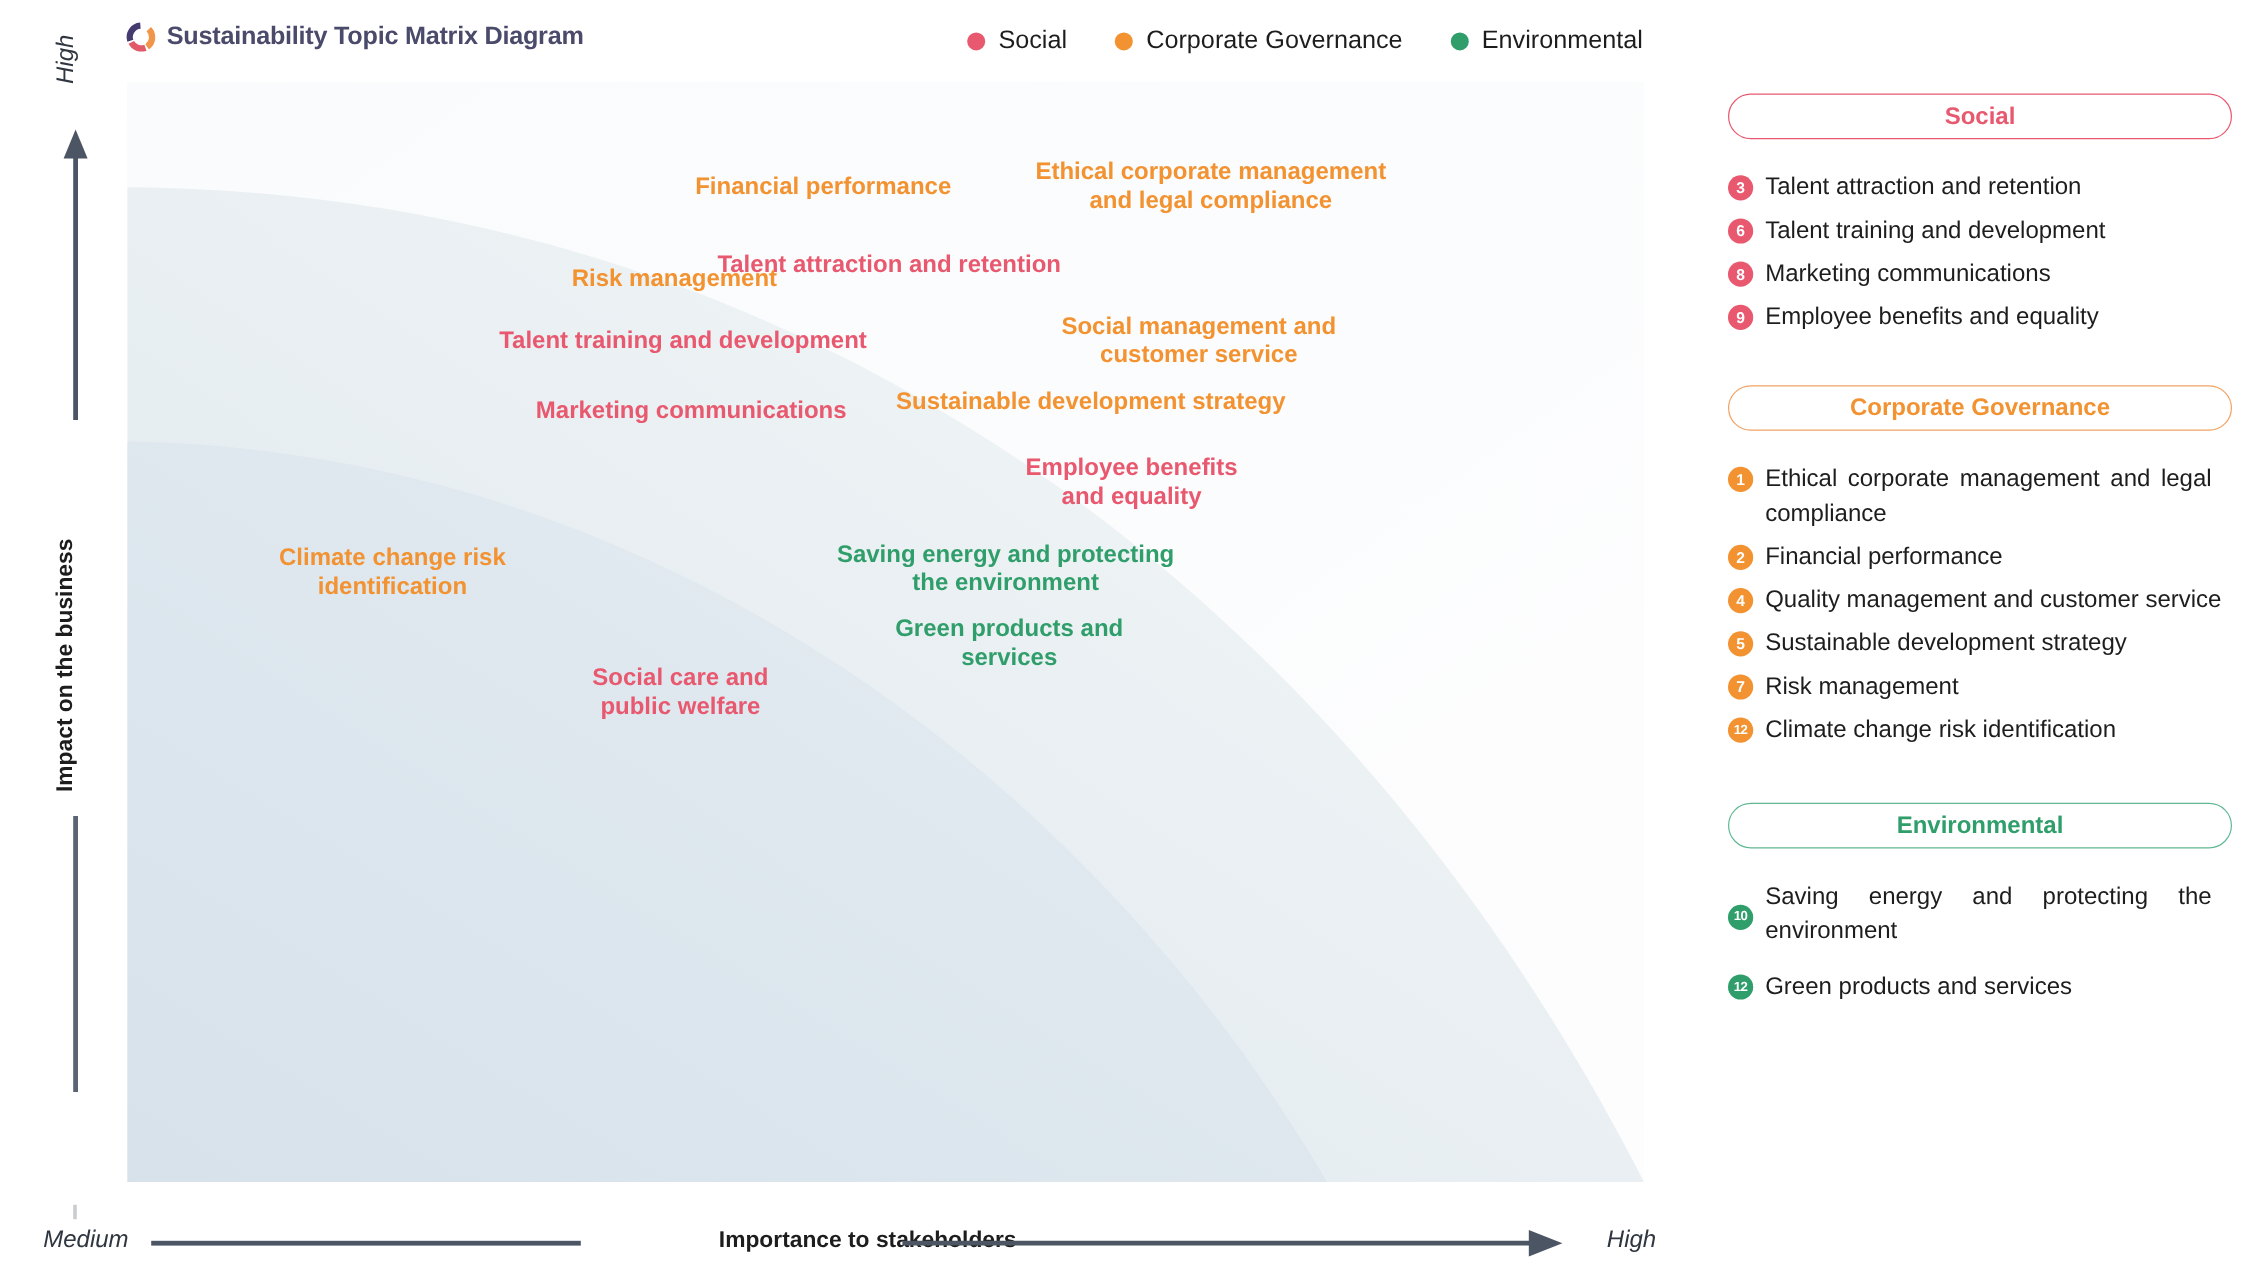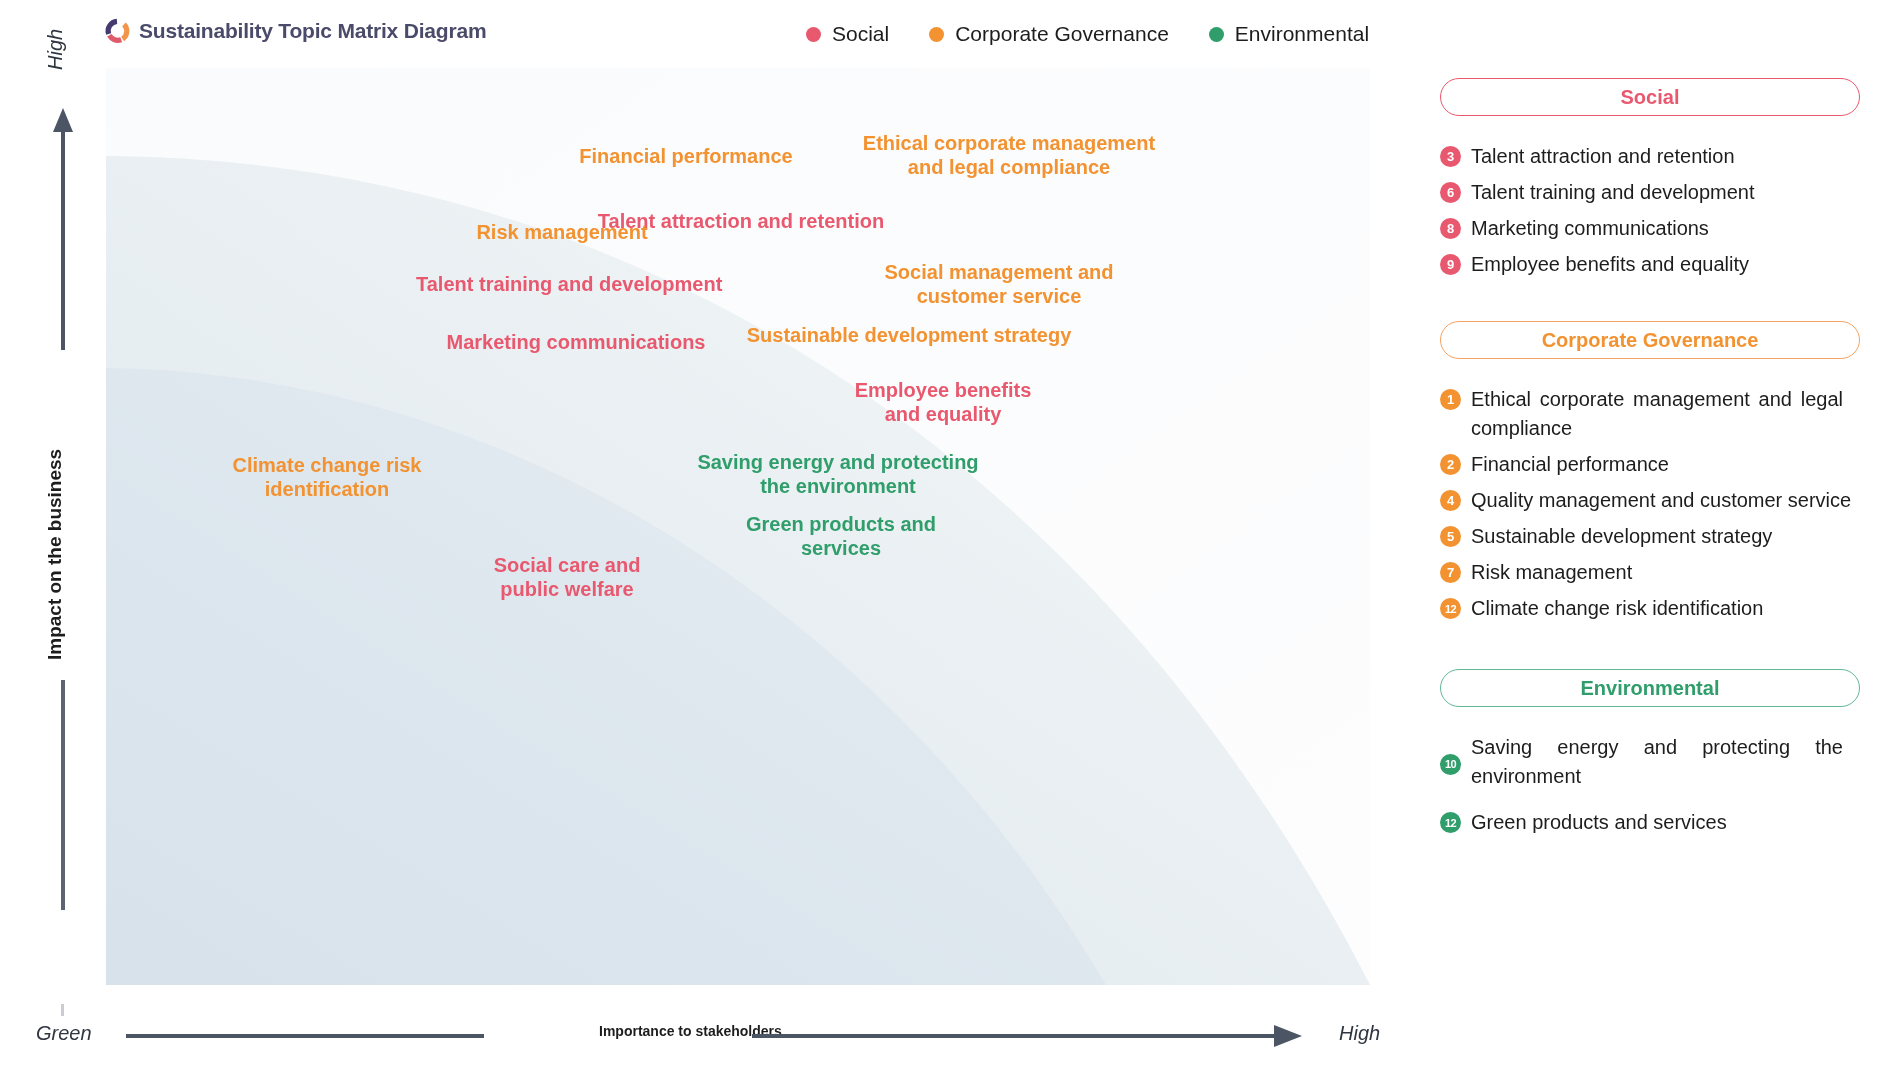--- a/index.html
+++ b/index.html
@@ -131,21 +131,21 @@
   #x-axis-medium {
     position: absolute;
     left: 36px; top: 10px;
     font-size: 20px;
     font-style: italic;
     color: #2f3640;
   }
   #x-axis-title {
     position: absolute;
     left: 599px; top: 11px;
-    font-size: 14px;
+    font-size: 19px;
     font-weight: bold;
     color: #1d1d1d;
     white-space: nowrap;
   }
   #x-axis-high {
     position: absolute;
     left: 1339px; top: 10px;
     font-size: 20px;
     font-style: italic;
     color: #2f3640;
@@ -329,21 +329,21 @@
   <div class="topic-label cat-environmental align-center" style="left:620px; top:444px; width:230px;">Green products and
 services</div>
 
   <div class="topic-label cat-social align-center" style="left:346px; top:485px; width:230px;">Social care and
 public welfare</div>
 
 </div>
 
 <div id="x-axis-group">
   <div id="x-axis-tick-mark"></div>
-  <div id="x-axis-medium">Green</div>
+  <div id="x-axis-medium">Medium</div>
   <div id="x-axis-line-left"></div>
   <div id="x-axis-title">Importance to stakeholders</div>
   <svg id="x-axis-arrow-svg" width="560" height="32">
     <line x1="2" y1="14" x2="530" y2="14" stroke="#4b5563" stroke-width="4"></line>
     <polygon points="552,14 524,25 524,3" fill="#4b5563"></polygon>
   </svg>
   <div id="x-axis-high">High</div>
 </div>
 
 <div id="sidebar">

